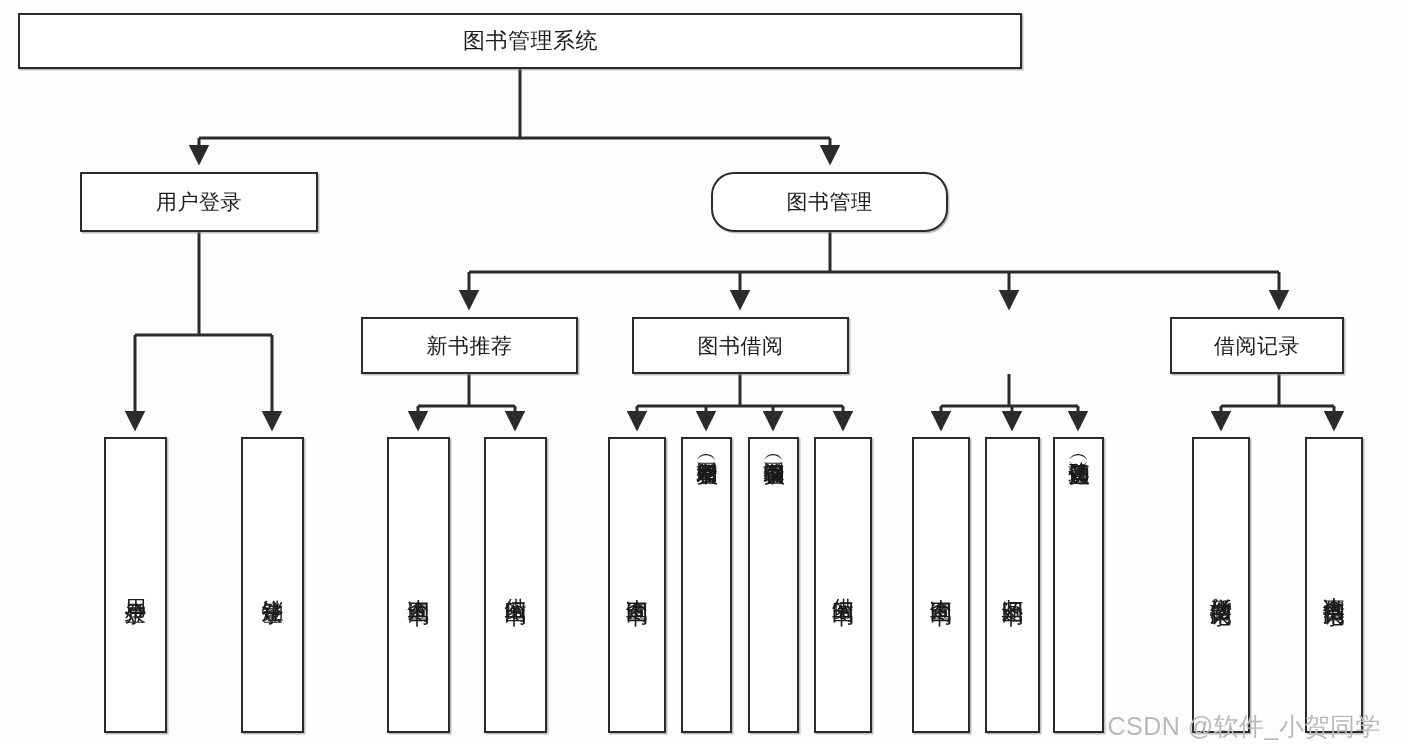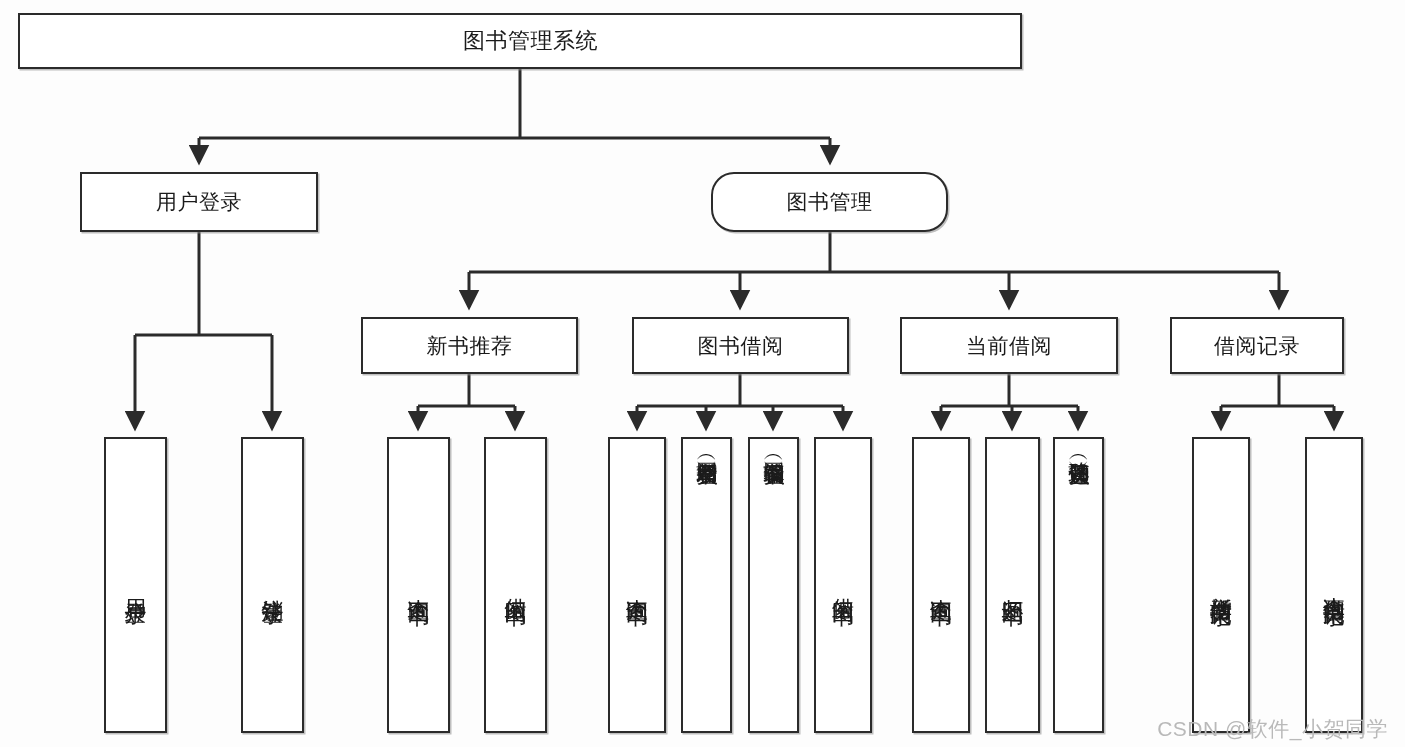--- a/index.html
+++ b/index.html
@@ -63,23 +63,23 @@
   }
   .v-node.tall-text .node-label {
     font-size: 21px;
     letter-spacing: 0.5px;
   }
   .v-node.align-top {
     align-items: flex-start;
   }
   #watermark {
     position: absolute;
-    right: 17px;
+    right: 24px;
     bottom: 4px;
-    font-size: 21px;
+    font-size: 25px;
     color: #b9b9b9;
     letter-spacing: 0.5px;
     white-space: nowrap;
     pointer-events: none;
   }
 </style>
 </head>
 <body>
 
 <div id="canvas">
@@ -156,23 +156,20 @@
   <div class="node-box h-node" style="left:711px; top:172px; width:237px; height:60px;border-radius:23px;">
     <span class="node-label">图书管理</span>
   </div>
 
   <div class="node-box h-node" style="left:361px; top:317px; width:217px; height:57px;">
     <span class="node-label">新书推荐</span>
   </div>
   <div class="node-box h-node" style="left:632px; top:317px; width:217px; height:57px;">
     <span class="node-label">图书借阅</span>
   </div>
-  <div class="node-box h-node" style="left:900px; top:317px; width:218px; height:57px;">
-    <span class="node-label">当前借阅</span>
-  </div>
   <div class="node-box h-node" style="left:1170px; top:317px; width:174px; height:57px;">
     <span class="node-label">借阅记录</span>
   </div>
 
   <div class="node-box v-node" style="left:104px; top:437px; width:63px; height:296px;">
     <span class="node-label">用户登录</span>
   </div>
   <div class="node-box v-node" style="left:241px; top:437px; width:63px; height:296px;">
     <span class="node-label">注销登录</span>
   </div>

